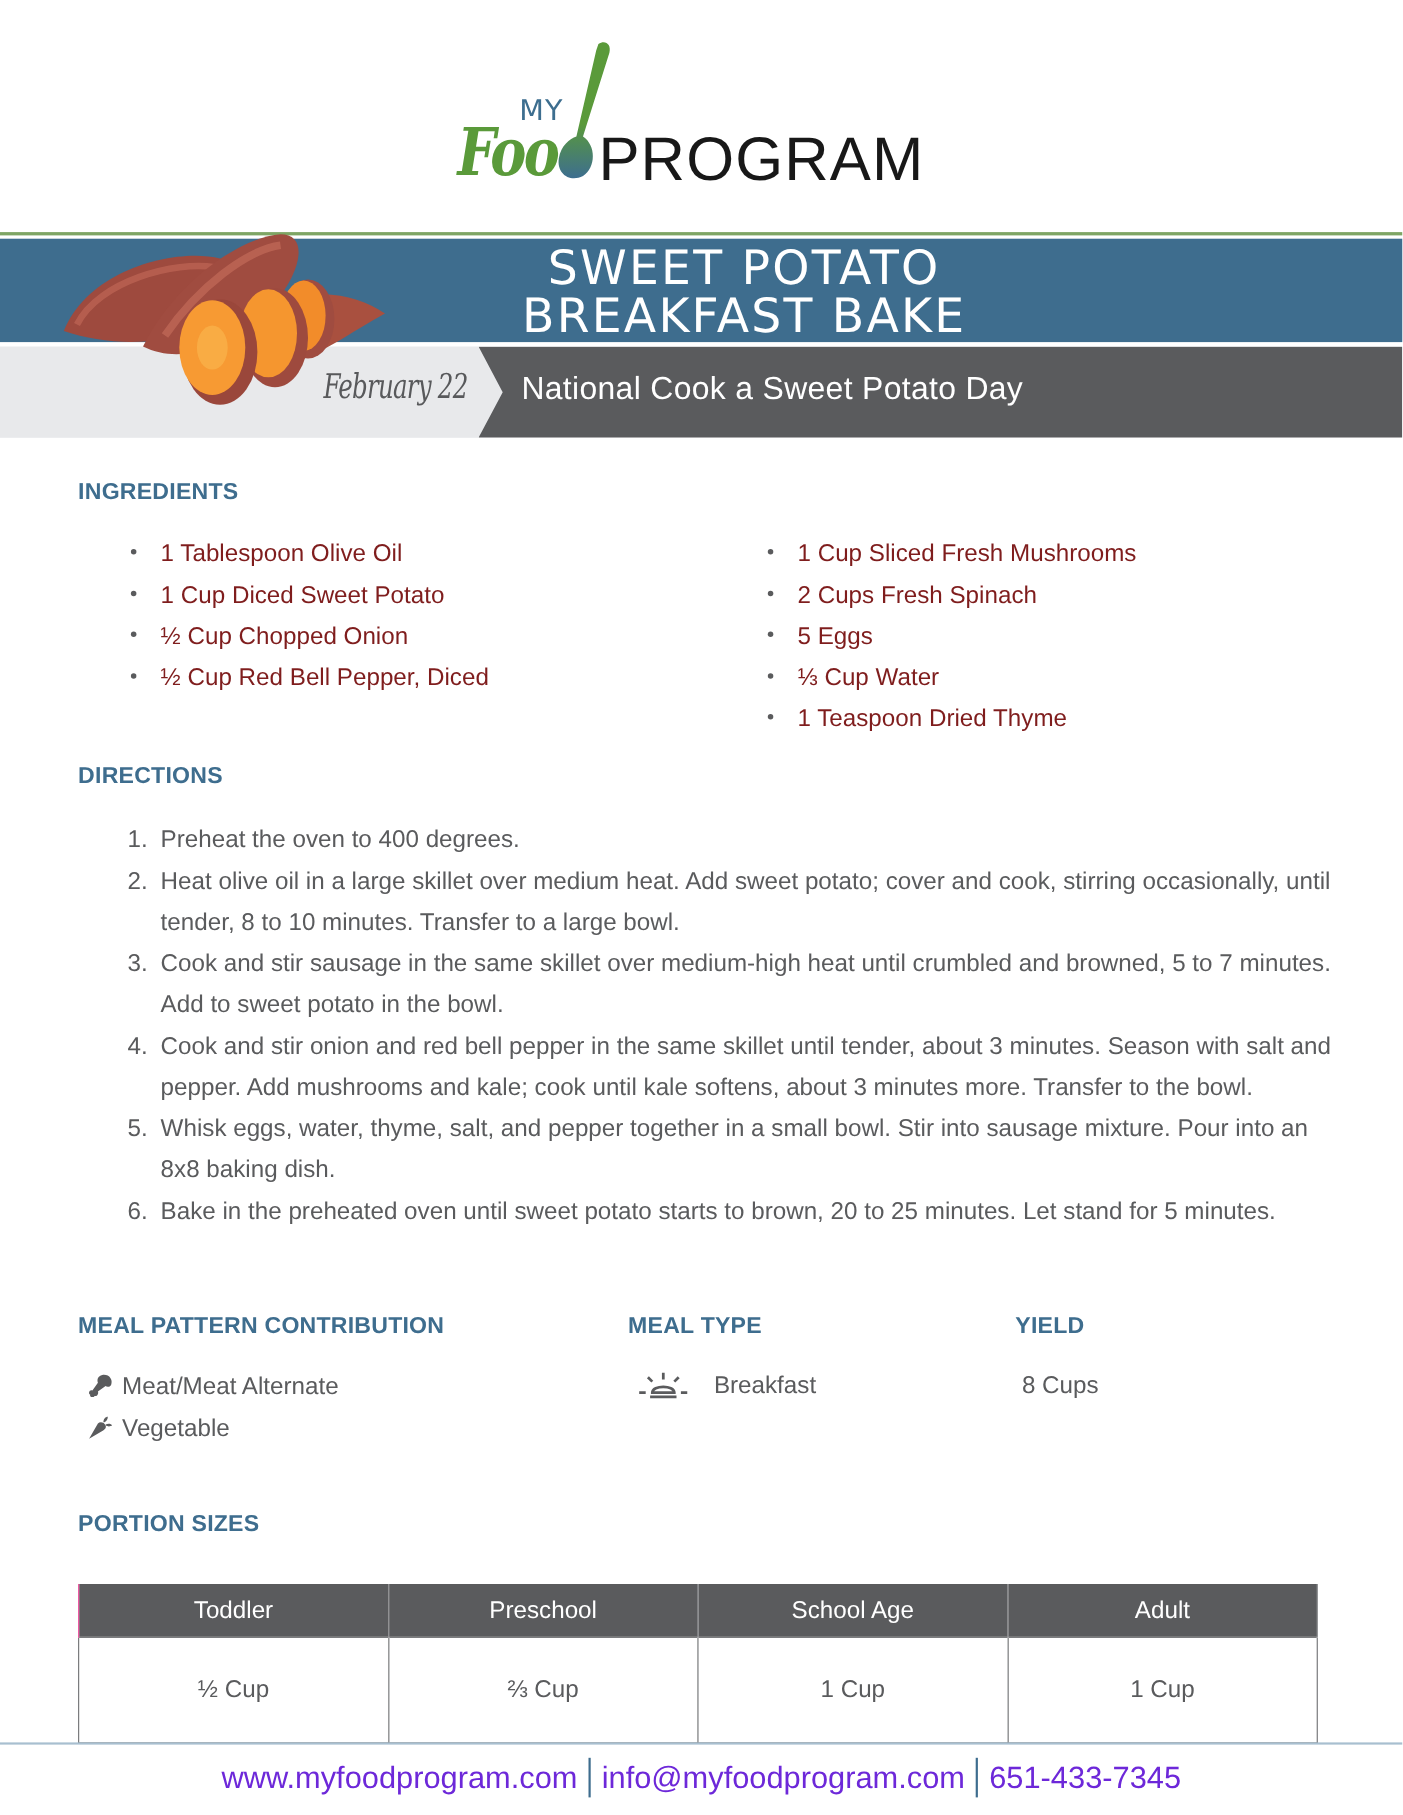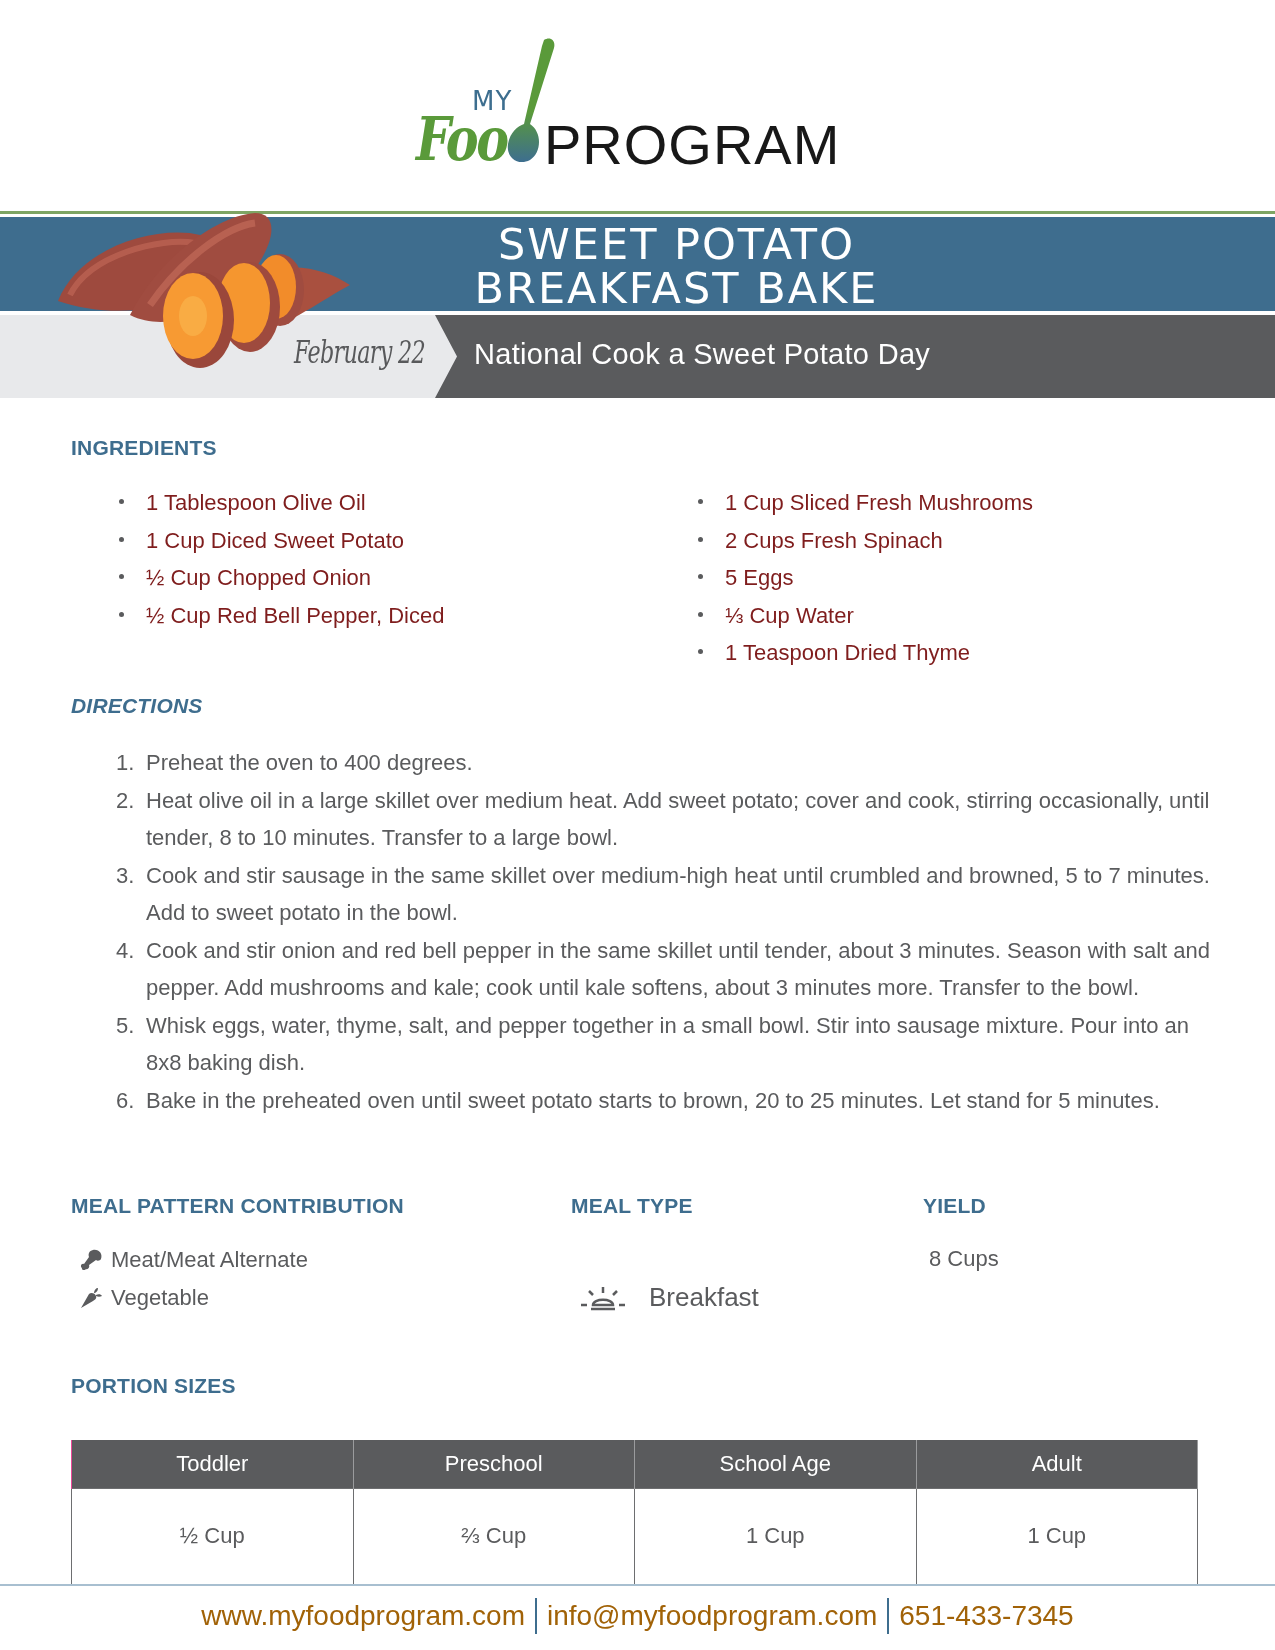--- a/index.html
+++ b/index.html
@@ -28,32 +28,32 @@
     .section-head { position: absolute; left: 71px; color: #3e6d8e; font-weight: bold; font-size: 21px; letter-spacing: 0.2px; font-family: "Liberation Sans", sans-serif; }
     .ing-col { position: absolute; list-style: none; }
     .ing-col li { position: relative; height: 37.5px; font-size: 22px; color: #7f1d1d; padding-left: 0; white-space: nowrap; }
     .ing-col li .bullet { position: absolute; left: -27px; top: 9px; width: 5px; height: 5px; border-radius: 50%; background: #5a5b5d; }
     .dir-list { position: absolute; left: 116px; top: 744px; width: 1100px; list-style: none; }
     .dir-list li { position: relative; padding-left: 30px; font-size: 22px; line-height: 37.5px; color: #5a5b5d; }
     .dir-list li .num { position: absolute; left: 0; top: 0; }
 
     .mp-item { position: absolute; left: 79px; font-size: 22px; color: #5a5b5d; display: flex; align-items: center; }
     .mp-item svg { margin-right: 8px; }
-    .meal-type { position: absolute; left: 581px; top: 1246px; font-size: 26px; color: #5a5b5d; display: flex; align-items: flex-end; margin-top: 36px; }
+    .meal-type { position: absolute; left: 581px; top: 1246px; font-size: 22px; color: #5a5b5d; display: flex; align-items: flex-start; }
     .meal-type svg { margin-right: 24px; }
     .yield-val { position: absolute; left: 929px; top: 1246px; font-size: 22px; color: #5a5b5d; }
 
     
     .portion-table { position: absolute; left: 71px; top: 1440px; width: 1127px; border-collapse: collapse; table-layout: fixed; }
     .portion-table th { background: #5a5b5d; color: #ffffff; font-weight: normal; font-size: 22px; height: 48px; border-left: 1px solid #ec4899; border-right: 1px solid #9a9b9d; }
     .portion-table td { height: 96px; text-align: center; font-size: 22px; color: #5a5b5d; border: 1.5px solid #6d6e70; }
 
     
     .footer-rule { position: absolute; left: 0; top: 1584px; width: 1275px; height: 2px; background: #a8bfd0; }
-    .footer { position: absolute; left: 0; top: 1600px; width: 1275px; text-align: center; font-size: 28px; color: #a16207; }
+    .footer { position: absolute; left: 0; top: 1600px; width: 1275px; text-align: center; font-size: 28px; color: #6d28d9; }
     .footer .sep { display: inline-block; width: 2px; height: 36px; background: #3e6d8e; vertical-align: middle; margin: 0 10px; position: relative; top: -2px; }
   </style>
 </head>
 <body>
 
 <div class="logo">
   <span class="logo-my">MY</span>
   <span class="logo-food">Foo</span>
   <svg class="logo-spoon" width="80" height="130" viewBox="0 0 80 130">
     <defs>
@@ -106,21 +106,21 @@
   <li><span class="bullet"></span><span>½ Cup Red Bell Pepper, Diced</span></li>
 </ul>
 <ul class="ing-col" style="left:725px; top:490px;">
   <li><span class="bullet"></span><span>1 Cup Sliced Fresh Mushrooms</span></li>
   <li><span class="bullet"></span><span>2 Cups Fresh Spinach</span></li>
   <li><span class="bullet"></span><span>5 Eggs</span></li>
   <li><span class="bullet"></span><span>⅓ Cup Water</span></li>
   <li><span class="bullet"></span><span>1 Teaspoon Dried Thyme</span></li>
 </ul>
 
-<h2 class="section-head" style="top:694px;font-style:italic;">DIRECTIONS</h2>
+<h2 class="section-head" style="top:694px;">DIRECTIONS</h2>
 <ol class="dir-list">
   <li><span class="num">1.</span><span>Preheat the oven to 400 degrees.</span></li>
   <li><span class="num">2.</span><span>Heat olive oil in a large skillet over medium heat. Add sweet potato; cover and cook, stirring occasionally, until tender, 8 to 10 minutes. Transfer to a large bowl.</span></li>
   <li><span class="num">3.</span><span>Cook and stir sausage in the same skillet over medium-high heat until crumbled and browned, 5 to 7 minutes. Add to sweet potato in the bowl.</span></li>
   <li><span class="num">4.</span><span>Cook and stir onion and red bell pepper in the same skillet until tender, about 3 minutes. Season with salt and pepper. Add mushrooms and kale; cook until kale softens, about 3 minutes more. Transfer to the bowl.</span></li>
   <li><span class="num">5.</span><span>Whisk eggs, water, thyme, salt, and pepper together in a small bowl. Stir into sausage mixture. Pour into an 8x8 baking dish.</span></li>
   <li><span class="num">6.</span><span>Bake in the preheated oven until sweet potato starts to brown, 20 to 25 minutes. Let stand for 5 minutes.</span></li>
 </ol>
 
 <h2 class="section-head" style="top:1194px;">MEAL PATTERN CONTRIBUTION</h2>

